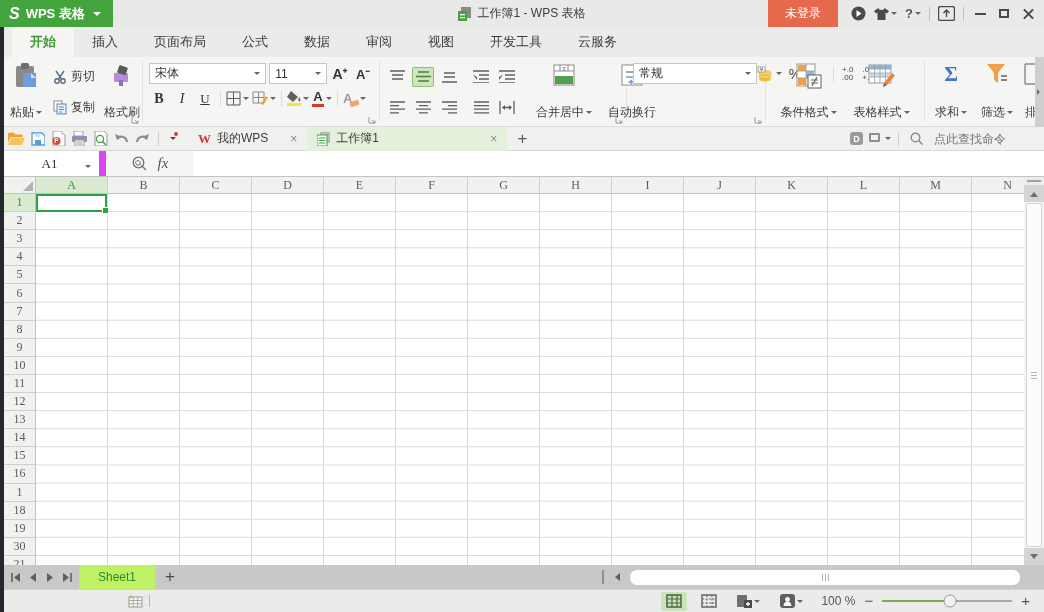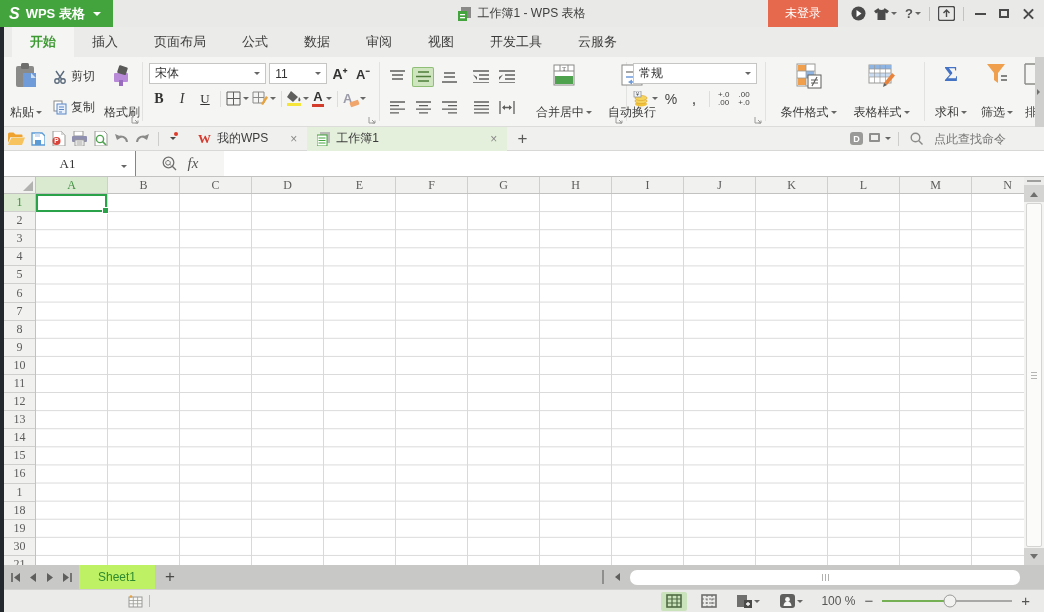--- a/index.html
+++ b/index.html
@@ -74,21 +74,21 @@
   .dtab.active{background:#e4f0dc;width:200px}
   .dtab.active .x{margin-left:auto}
   .wps-w{color:#d63a2f;font-weight:bold;font-size:13px;font-family:"Liberation Serif",serif}
   .newtab{display:flex;align-items:center;justify-content:center;width:30px;font-size:17px;color:#5a5a58;cursor:pointer}
   .q-right{margin-left:auto;display:flex;align-items:center;margin-right:6px}
   .search-box{display:flex;align-items:center;gap:11px;margin-left:6px}
   .search-box input{border:none;background:transparent;outline:none;font-size:12px;color:#777;width:104px;font-family:"Liberation Sans",sans-serif}
 
   
   .formulabar{position:absolute;top:151px;left:0;right:0;height:26px;background:#f5f5f3;border-bottom:1px solid #c2c2c0;display:flex;align-items:stretch}
-  .namebox{width:136px;background:#fff;border-right:1px solid #d946ef;display:flex;align-items:center;justify-content:center;font-family:"Liberation Serif",serif;font-size:13px;color:#333;position:relative;cursor:pointer}
+  .namebox{width:106px;background:#fff;border-right:7px solid #d946ef;display:flex;align-items:center;justify-content:center;font-family:"Liberation Serif",serif;font-size:13px;color:#333;position:relative;cursor:pointer}
   .namebox .caret-d{position:absolute;right:8px;top:11px}
   .fxarea{width:88px;display:flex;align-items:center;justify-content:center;gap:11px}
   .fx{font-family:"Liberation Serif",serif;font-style:italic;font-size:15px;color:#555}
   .finput{flex:1;background:#fff;border-left:1px solid #d8d8d6;border:none;outline:none;padding:0 6px;font-size:12px}
 
   
   .ledge{position:absolute;left:0;top:27px;bottom:0;width:4px;background:#23282e;z-index:5}
   .grid{position:absolute;top:177px;left:4px;right:0;height:388px;background:#fff;overflow:hidden}
   .corner{position:absolute;left:0;top:0;width:32px;height:17px;background:#f1f1ef;border-right:1px solid #c2c2c0;border-bottom:1px solid #c2c2c0;cursor:pointer}
   .corner::after{content:'';position:absolute;right:2px;bottom:2px;width:0;height:0;border:5px solid transparent;border-right-color:#b2b2b0;border-bottom-color:#b2b2b0}
@@ -400,21 +400,21 @@
             <path d="M12 16.5 L8 19 L12 21.5Z" fill="#6f9bd8"></path>
           </svg>
         <span class="lbl">自动换行</span>
       </div>
       <svg class="launcher" viewBox="0 0 8 8">
           <path d="M1 1 L1 7 L7 7 M4 4 L7 7 M7 4.5 L7 7 L4.5 7" stroke="#9a9a98" fill="none"></path>
         </svg>
     </div>
     <div class="gsep"></div>
 
-    <div class="rgroup" style="width:138px;flex-direction:column">
+    <div class="rgroup" style="width:138px;flex-direction:row">
       <div class="frow">
         <div class="combo" style="width:124px">
           <span>常规</span>
             <span class="caret-d"></span>
         </div>
       </div>
       <div class="frow">
         <div class="ftool">
           <svg width="17" height="16" viewBox="0 0 17 16">
               <ellipse cx="8" cy="13" rx="6" ry="2.6" fill="#f0c23c"></ellipse>

